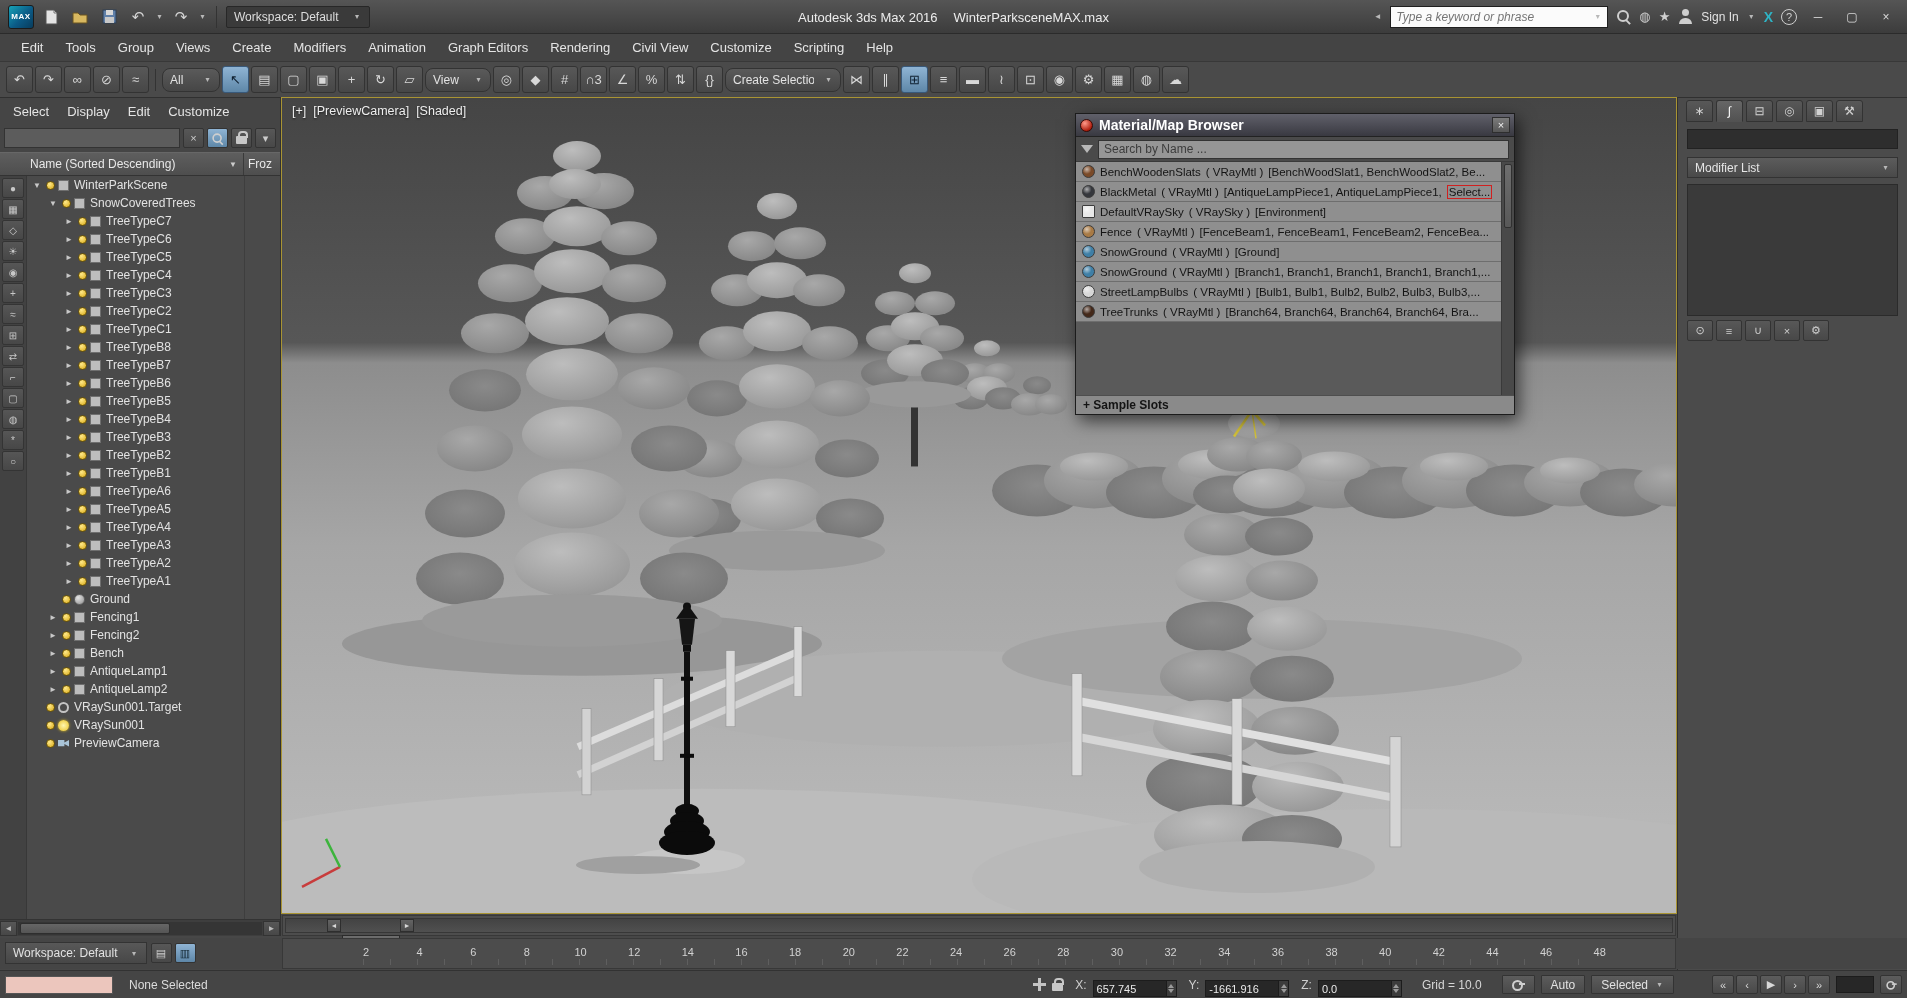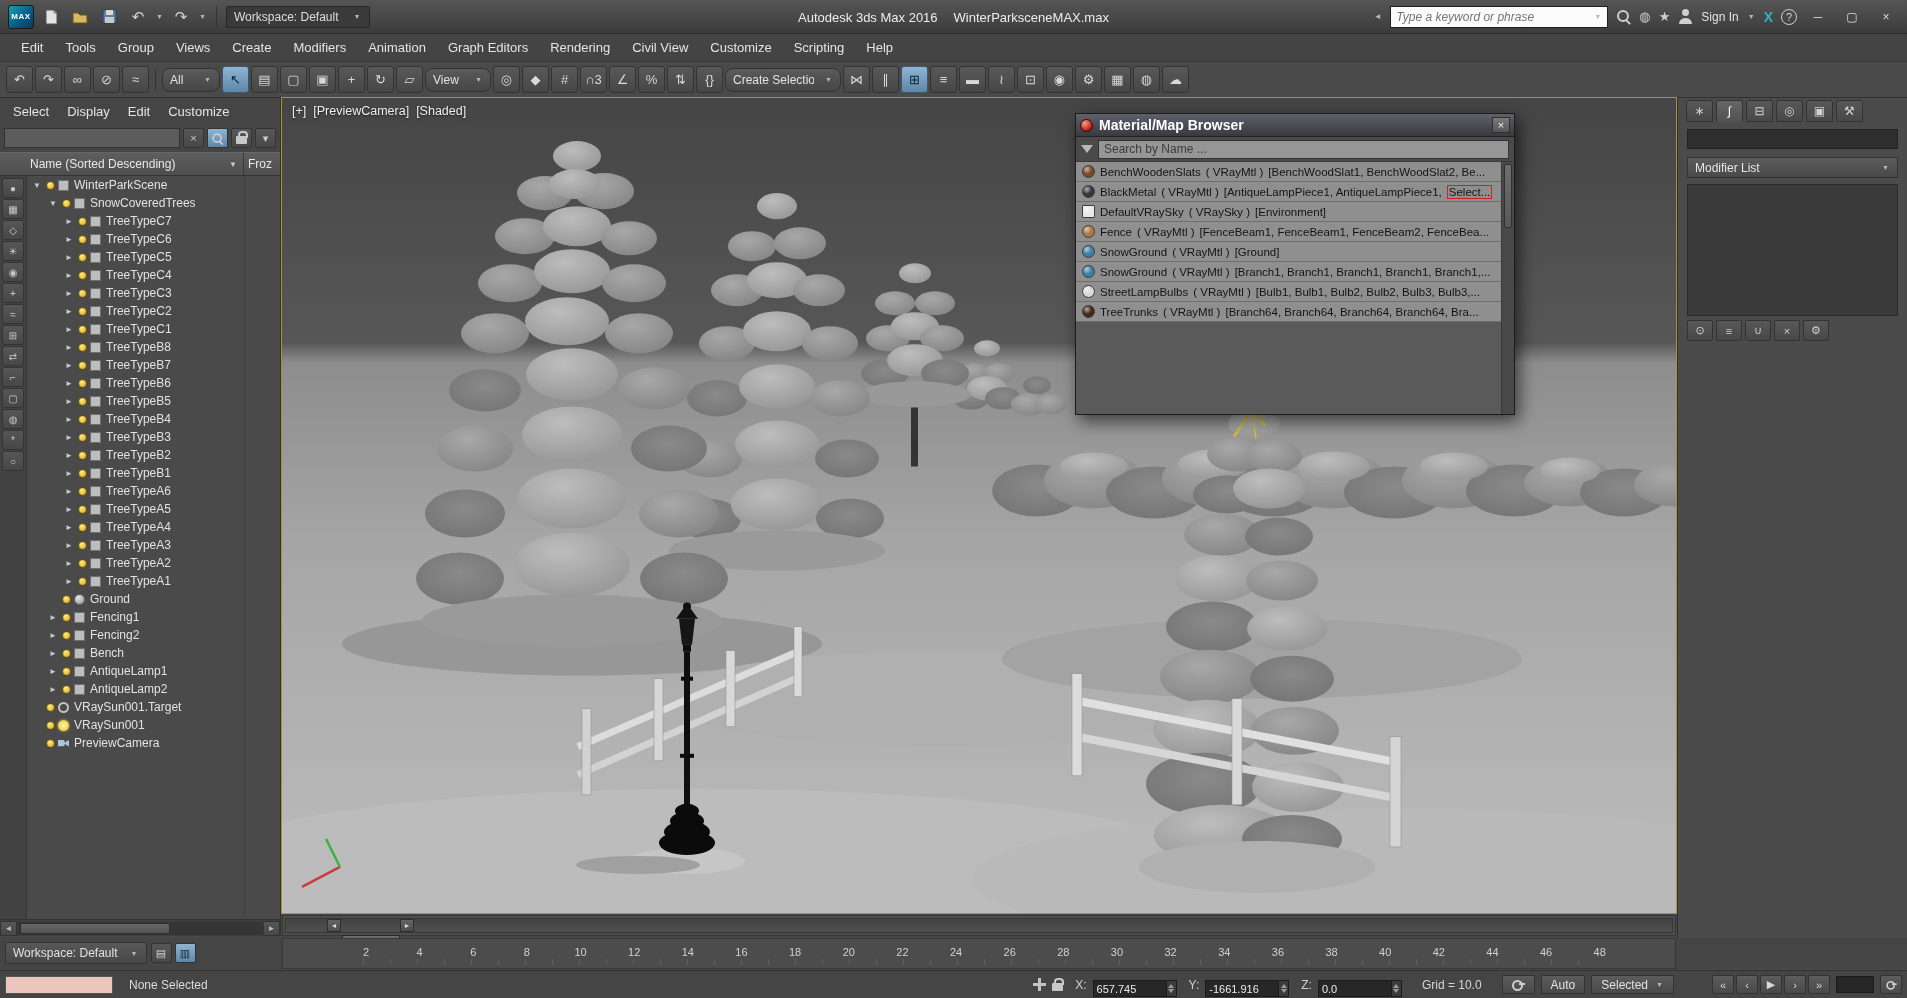--- a/index.html
+++ b/index.html
@@ -917,20 +917,23 @@
           <span class="mname">TreeTrunks</span>
           <span class="mtype">( VRayMtl )</span>
           <span class="mobjs">[Branch64, Branch64, Branch64, Branch64, Bra...</span>
 
         </div>
       </div>
     <div id="mat-filler" style="position:relative;">
       <div id="mat-scroll" style="top:-160px;">
           <div class="thumb"></div>
         </div>
+    </div>
+    <div id="mat-sample">
+      <span>+ Sample Slots</span>
     </div>
   </div>
 
   <div id="cmdpanel" class="abs">
     <div id="cp-tabs">
 
     <button class="cp-tab">
           <span>∗</span>
         </button>
         <button class="cp-tab active">

